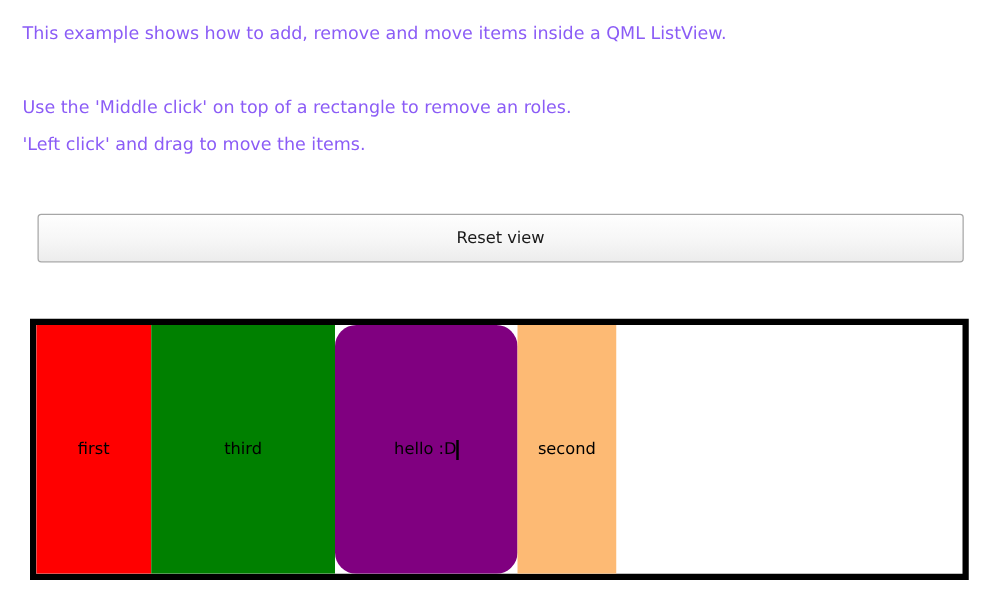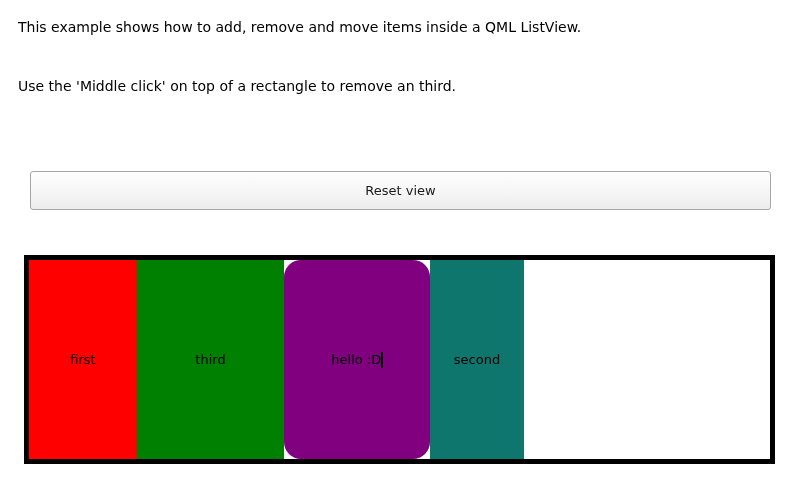--- a/index.html
+++ b/index.html
@@ -13,21 +13,21 @@
   .screen {
     position: relative;
     width: 800px; height: 480px;
     background: #ffffff;
   }
   .instruction {
     position: absolute;
     left: 18px;
     font-size: 14px;
     line-height: 17px;
-    color: #000000;
+    color: #8b5cf6;
     white-space: nowrap;
   }
   .instruction.l0 { top: 19px; }
   .instruction.l1 { top: 48px; }
   .instruction.l2 { top: 78px; }
   .instruction.l3 { top: 108px; }
 
   .btn {
     position: absolute;
     left: 30px;
@@ -81,36 +81,37 @@
     margin-left: 0px;
     vertical-align: middle;
   }
 </style>
 </head>
 <body>
 
 <div class="screen">
 
   <div class="instruction l0">This example shows how to add, remove and move items inside a QML ListView.</div>
-  <div class="instruction l2">Use the 'Middle click' on top of a rectangle to remove an third.</div>
+  <div class="instruction l2">Use the 'Middle click' on top of a rectangle to remove an roles.</div>
+  <div class="instruction l3">'Left click' and drag to move the items.</div>
 
   <button class="btn reset">Reset view</button>
 
   <div class="listview">
-    <div class="list-item" style="background: rgb(255, 0, 0); width: 108px;">
+    <div class="list-item" style="background: rgb(255, 0, 0); width: 92px;">
       <span class="item-label">first</span>
 
     </div>
     <div class="list-item" style="background: rgb(0, 128, 0); width: 147px; text-align: right;">
       <span class="item-label">third</span>
 
     </div>
     <div class="list-item" style="background: rgb(128, 0, 128); width: 146px; border-radius: 17px;">
       <span class="item-label">hello :D</span>
       <span class="caret"></span>
     </div>
-    <div class="list-item" style="background: #0f766e; width: 94px;">
+    <div class="list-item" style="background: #fdba74; width: 79px;">
       <span class="item-label">second</span>
 
     </div>
   </div>
 
 </div>
 
 </body></html>

